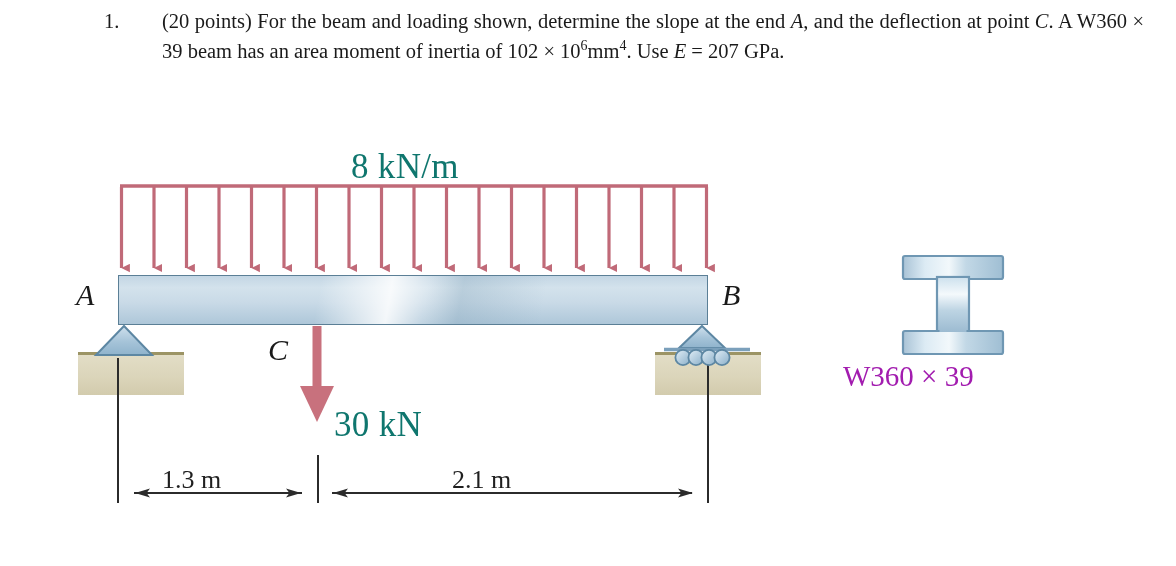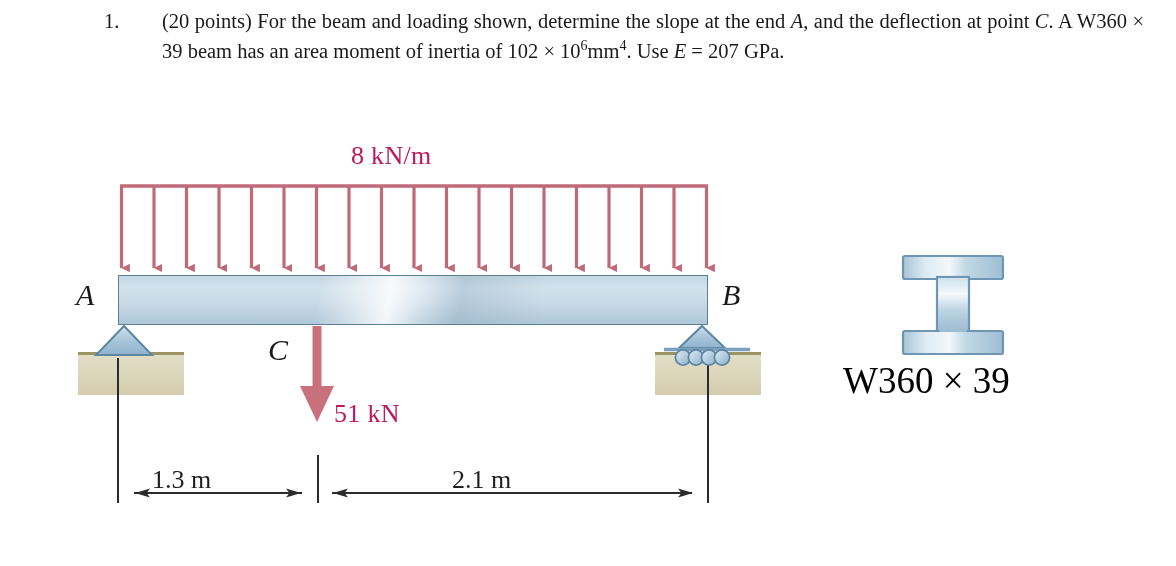--- a/index.html
+++ b/index.html
@@ -56,35 +56,36 @@
 
   .fig-label {
     position: absolute;
     font-style: italic;
     font-size: 30px;
     color: #1a1a1a;
     line-height: 1;
   }
   .load-text {
     position: absolute;
-    font-size: 26px;
-    color: #be185d;
+    font-size: 35px;
+    color: #0f766e;
     line-height: 1;
     letter-spacing: 0.3px;
+    margin-top: 6px;
   }
   .dim-text {
     position: absolute;
     font-size: 26px;
     color: #1f1f1f;
     line-height: 1;
   }
   .section-text {
     position: absolute;
-    font-size: 37px;
-    color: #000000;
+    font-size: 29px;
+    color: #a21caf;
     line-height: 1;
     white-space: nowrap;
     text-align: center;
   }
 
   
   #beam-body {
     position: absolute;
     left: 118px;
     top: 165px;
@@ -144,27 +145,27 @@
 
   <div id="beam-body"></div>
 
   <div class="ground-block" id="ground-a" style="left:78px; top:242px; width:106px; height:40px;"></div>
   <div class="ground-block" id="ground-b" style="left:655px; top:242px; width:106px; height:40px;"></div>
 
   <div class="fig-label" id="label-a" style="left:76px; top:170px;">A</div>
   <div class="fig-label" id="label-b" style="left:722px; top:170px;">B</div>
   <div class="fig-label" id="label-c" style="left:268px; top:225px;">C</div>
 
-  <div class="load-text" id="point-load-label" style="left:334px; top:291px;">51 kN</div>
+  <div class="load-text" id="point-load-label" style="left:334px; top:291px;">30 kN</div>
 
   <div class="ext-line" id="ext-a" style="left:117px; top:248px; height:145px;"></div>
   <div class="ext-line" id="ext-c" style="left:317px; top:345px; height:48px;"></div>
   <div class="ext-line" id="ext-b" style="left:707px; top:248px; height:145px;"></div>
 
-  <div class="dim-text" id="dim-1-text" style="left:152px; top:357px;">1.3 m</div>
+  <div class="dim-text" id="dim-1-text" style="left:162px; top:357px;">1.3 m</div>
   <div class="dim-text" id="dim-2-text" style="left:452px; top:357px;">2.1 m</div>
 
   <div class="section-text" id="section-label" style="left:843px; top:252px;">W360 × 39</div>
 
   <svg class="svg-layer" viewBox="0 0 1176 456">
     <defs>
       <linearGradient id="gradSupport" x1="0" y1="0" x2="0" y2="1">
         <stop offset="0%" stop-color="#cfe0ed"></stop>
         <stop offset="55%" stop-color="#a5c3d8"></stop>
         <stop offset="100%" stop-color="#8fb3cc"></stop>

